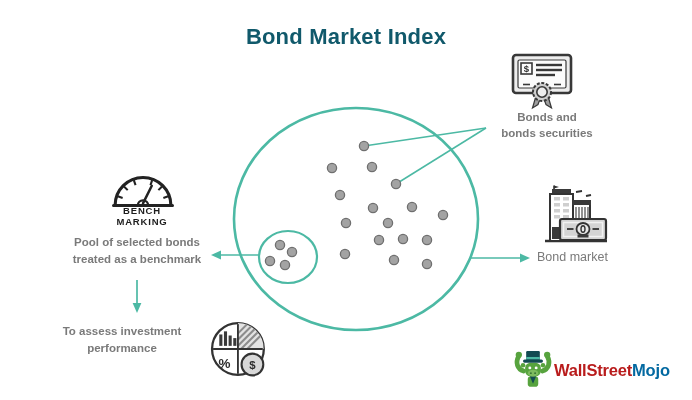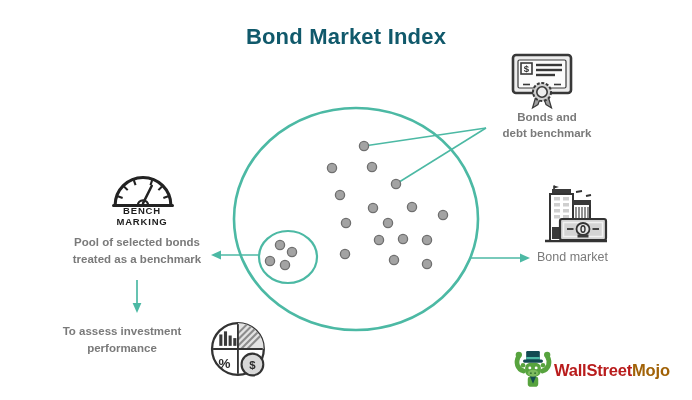--- a/index.html
+++ b/index.html
@@ -19,21 +19,21 @@
     position:absolute;left:104px;top:206px;width:76px;text-align:center;
     color:#1d1d1d;font-weight:bold;font-size:9.5px;line-height:10.5px;letter-spacing:0.8px;
   }
   .bond-market-label{
     position:absolute;left:537px;top:250px;color:#7a7a7a;font-weight:normal;font-size:12.5px;
   }
   .abs{position:absolute;}
   .logo{position:absolute;left:512px;top:349px;display:flex;align-items:center;}
   .logo-text{font-size:16.5px;font-weight:bold;letter-spacing:-0.2px;}
   .logo-text .p1{color:#b91c1c;}
-  .logo-text .p2{color:#a16207;}
+  .logo-text .p2{color:#0369a1;}
 </style>
 </head>
 <body>
 
 <div class="canvas">
 
   <div class="title">Bond Market Index</div>
 
   <svg id="diagram-svg" class="abs" style="left:0;top:0" width="692" height="400" viewBox="0 0 692 400">
     <ellipse cx="356" cy="219" rx="122" ry="111" fill="none" stroke-width="2.6" stroke="#4cb9a4"></ellipse>
@@ -161,21 +161,21 @@
     </g>
     <g>
       <polygon points="26,46 22.5,58 28,54.5 30,49" fill="#9e9e9e" stroke="#383838" stroke-width="1.2"></polygon>
       <polygon points="38,46 41.5,58 36,54.5 34,49" fill="#9e9e9e" stroke="#383838" stroke-width="1.2"></polygon>
       <circle cx="32" cy="42" r="9" fill="#cfcfcf" stroke="#383838" stroke-width="2" stroke-dasharray="3 1.6"></circle>
       <circle cx="32" cy="42" r="5.2" fill="#ededed" stroke="#383838" stroke-width="1.6"></circle>
     </g>
   </svg>
   <div class="gray-label" style="left:487px;top:109px;width:120px;line-height:16px">
     <div>Bonds and</div>
-    <div>debt benchmark</div>
+    <div>bonds securities</div>
   </div>
 
   <svg class="abs" style="left:542px;top:185px" width="68" height="60" viewBox="0 0 68 60">
     <line x1="3" y1="56" x2="65" y2="56" stroke="#333" stroke-width="2.4"></line>
     <g stroke="#333" stroke-width="1.8">
       <line x1="34" y1="7" x2="40" y2="6"></line>
       <line x1="44" y1="11" x2="49" y2="10"></line>
     </g>
     <g>
       <line x1="12" y1="4" x2="12" y2="0.5" stroke="#333" stroke-width="1.6"></line>

